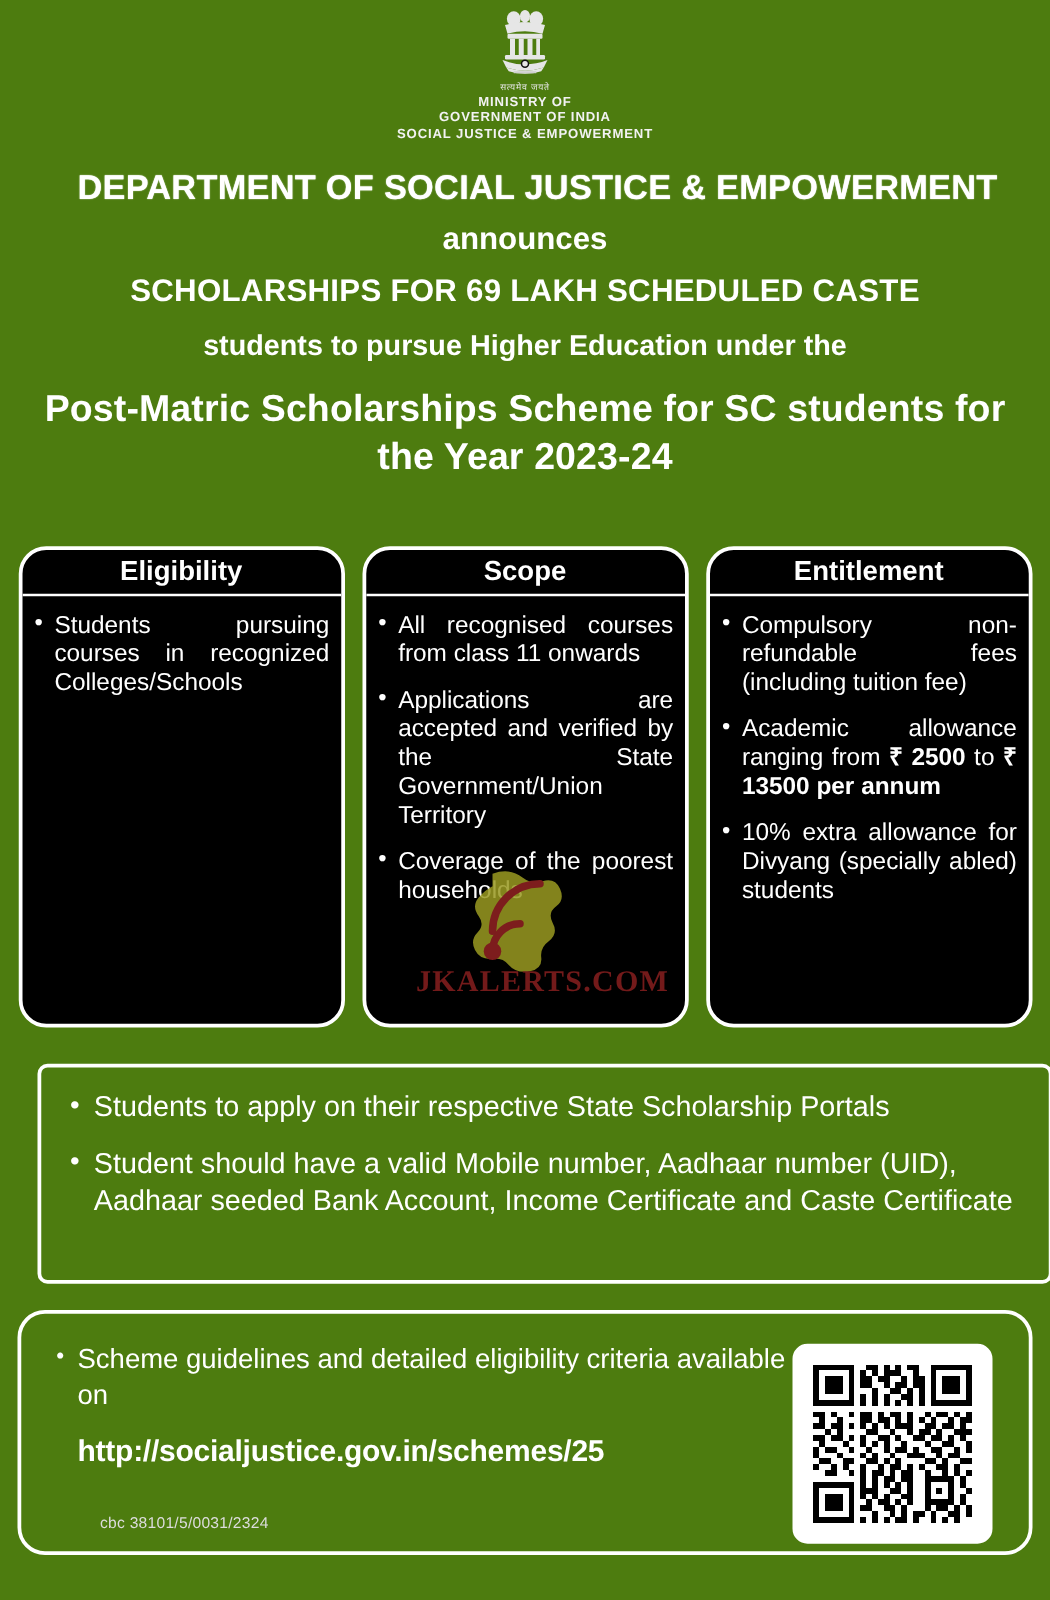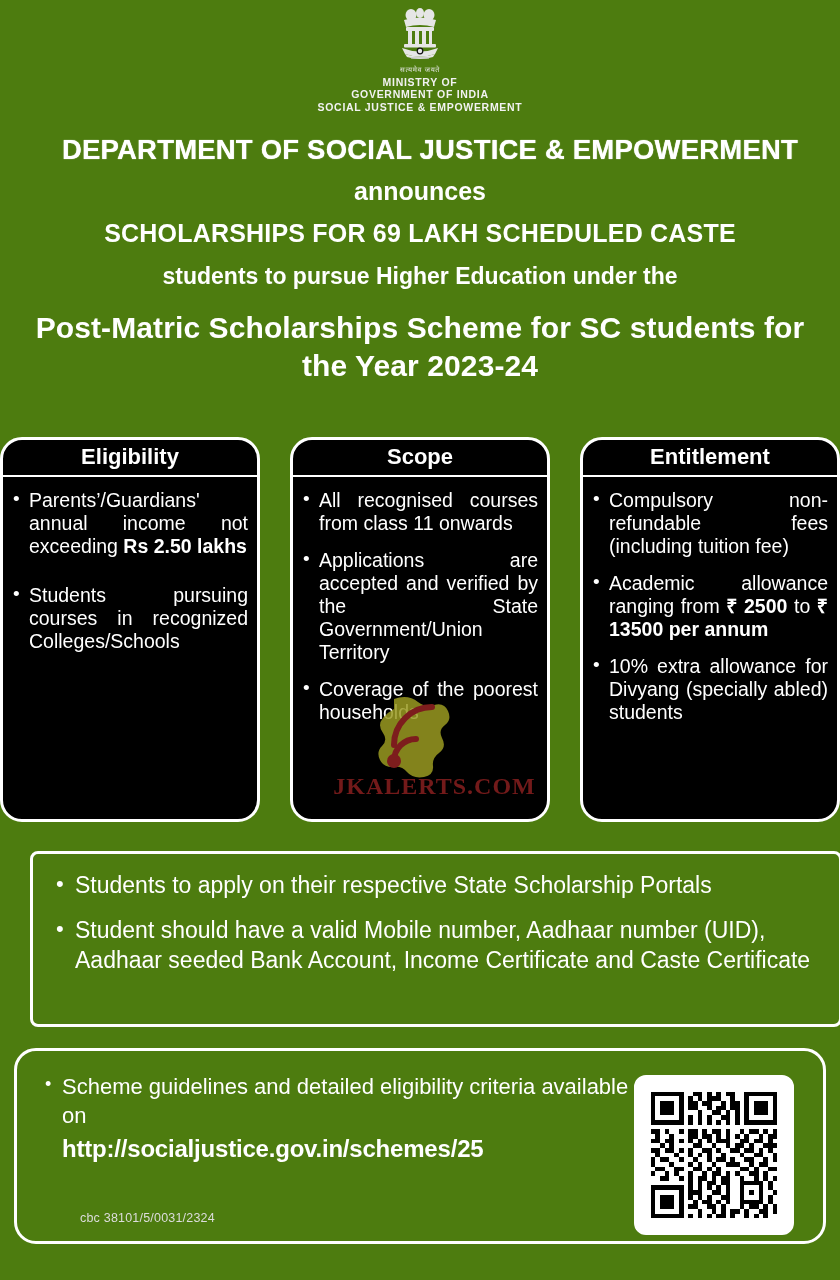--- a/index.html
+++ b/index.html
@@ -94,21 +94,21 @@
   }
 
   
   .cards {
     position: absolute;
     top: 437px;
     left: 0;
     width: 840px;
     display: flex;
     justify-content: center;
-    gap: 30px;
+    gap: 14px;
   }
   .card {
     width: 261px;
     height: 385px;
     border: 3px solid #ffffff;
     border-radius: 22px;
     box-sizing: border-box;
     background: #000000;
     position: relative;
     overflow: hidden;
@@ -229,21 +229,21 @@
     font-size: 22px;
     line-height: 1.3;
     padding-left: 18px;
     margin-bottom: 0;
     text-align: left;
   }
   .footer-text ul.bullets li::before { font-size: 18px; top: 0px; }
   .footer-url {
     font-size: 24px;
     font-weight: 700;
-    margin-top: 5px;
+    margin-top: 18px;
     padding-left: 18px;
     letter-spacing: -0.2px;
   }
   .cbc-code {
     position: absolute;
     left: 36px;
     bottom: 16px;
     font-size: 12.5px;
     color: #dcdcdc;
     letter-spacing: 0.2px;
@@ -300,21 +300,20 @@
     <div class="hl-students">students  to pursue Higher Education under the</div>
     <div class="hl-scheme">Post-Matric Scholarships Scheme for SC students for the Year 2023-24</div>
   </div>
 
   <div class="cards">
 
     <div class="card card-eligibility">
       <div class="card-title">Eligibility</div>
       <div class="card-body">
         <ul class="bullets">
-          <li>Parents’/Guardians' annual income not exceeding <b>Rs 2.50 lakhs</b></li>
           <li>Students pursuing courses in recognized Colleges/Schools</li>
         </ul>
       </div>
     </div>
 
     <div class="card card-scope">
       <div class="card-title">Scope</div>
       <div class="card-body">
         <ul class="bullets">
           <li>All recognised courses from class 11 onwards</li>

